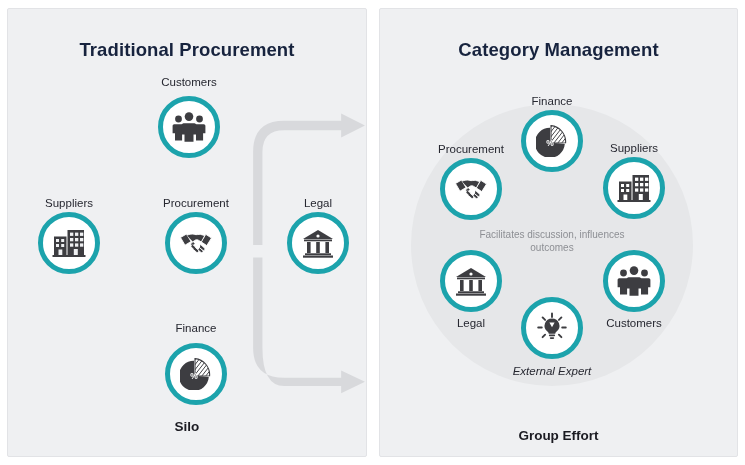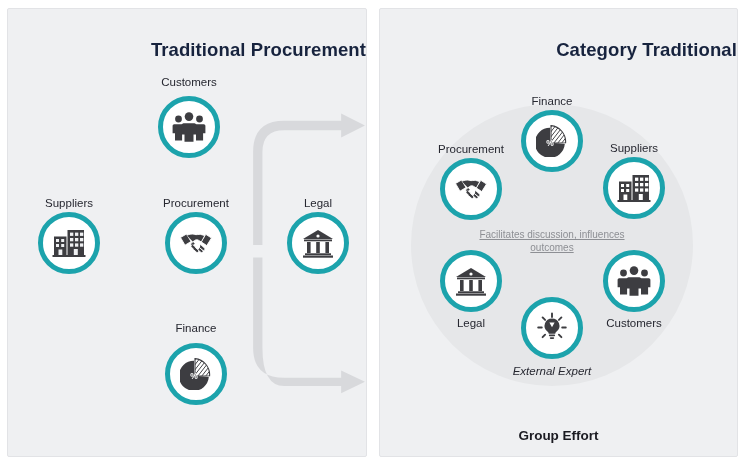--- a/index.html
+++ b/index.html
@@ -28,21 +28,21 @@
     box-sizing: border-box;
     border-radius: 2px;
   }
   #panel-left  { left: 7px;   width: 360px; }
   #panel-right { left: 379px; width: 359px; }
 
   .panel-title {
     position: absolute;
     left: 0; right: 0;
     top: 30px;
-    text-align: right;
+    text-align: center;
     font-size: 18.5px;
     font-weight: bold;
     color: #17233e;
     letter-spacing: .1px;
   }
   .panel-footer {
     position: absolute;
     left: 0; right: 0;
     bottom: 22px;
     text-align: center;
@@ -85,21 +85,20 @@
   }
   #collab-note {
     position: absolute;
     left: 552px; top: 228px;
     transform: translateX(-50%);
     width: 180px;
     text-align: center;
     font-size: 10px;
     line-height: 13px;
     color: #8d8f94;
-    text-decoration: underline;
   }
 
   
   .arrows {
     position: absolute;
     left: 0; top: 0;
     width: 745px; height: 465px;
     pointer-events: none;
   }
 </style>
@@ -251,24 +250,25 @@
               <line x1="0" y1="0" x2="0" y2="3.1" stroke="#3d3d41" stroke-width="1.5"></line>
             </pattern>
           </defs>
           <path d="M15 16.8 L15 0.6 A16.2 16.2 0 0 1 29.6 17.8 L16.4 18.1 Z" fill="url(#hatchL)" stroke="#3d3d41" stroke-width="1.1"></path>
           <path d="M14 17.8 L28.8 19.1 A15 15 0 1 1 14 2.8 Z" fill="#3d3d41"></path>
           <text x="10.2" y="21.4" font-family="'Liberation Sans',sans-serif" font-size="8.5" font-weight="bold" fill="#ffffff">%</text>
         </svg>
       </span>
     </div>
 
+    <div class="panel-footer">Silo</div>
   </div>
 
   <div class="panel" id="panel-right">
-    <div class="panel-title">Category Traditional</div>
+    <div class="panel-title">Category Management</div>
   </div>
 
   <div id="collab-disc"></div>
   <div id="collab-note">Facilitates discussion, influences outcomes</div>
 
   <div class="node-label" style="position:absolute; left:552px; top:95px;">Finance</div>
   <div class="node" style="position:absolute; left:552px; top:141px;">
     <span>
       <svg width="32" height="32" viewBox="0 0 32 32">
         <defs>

